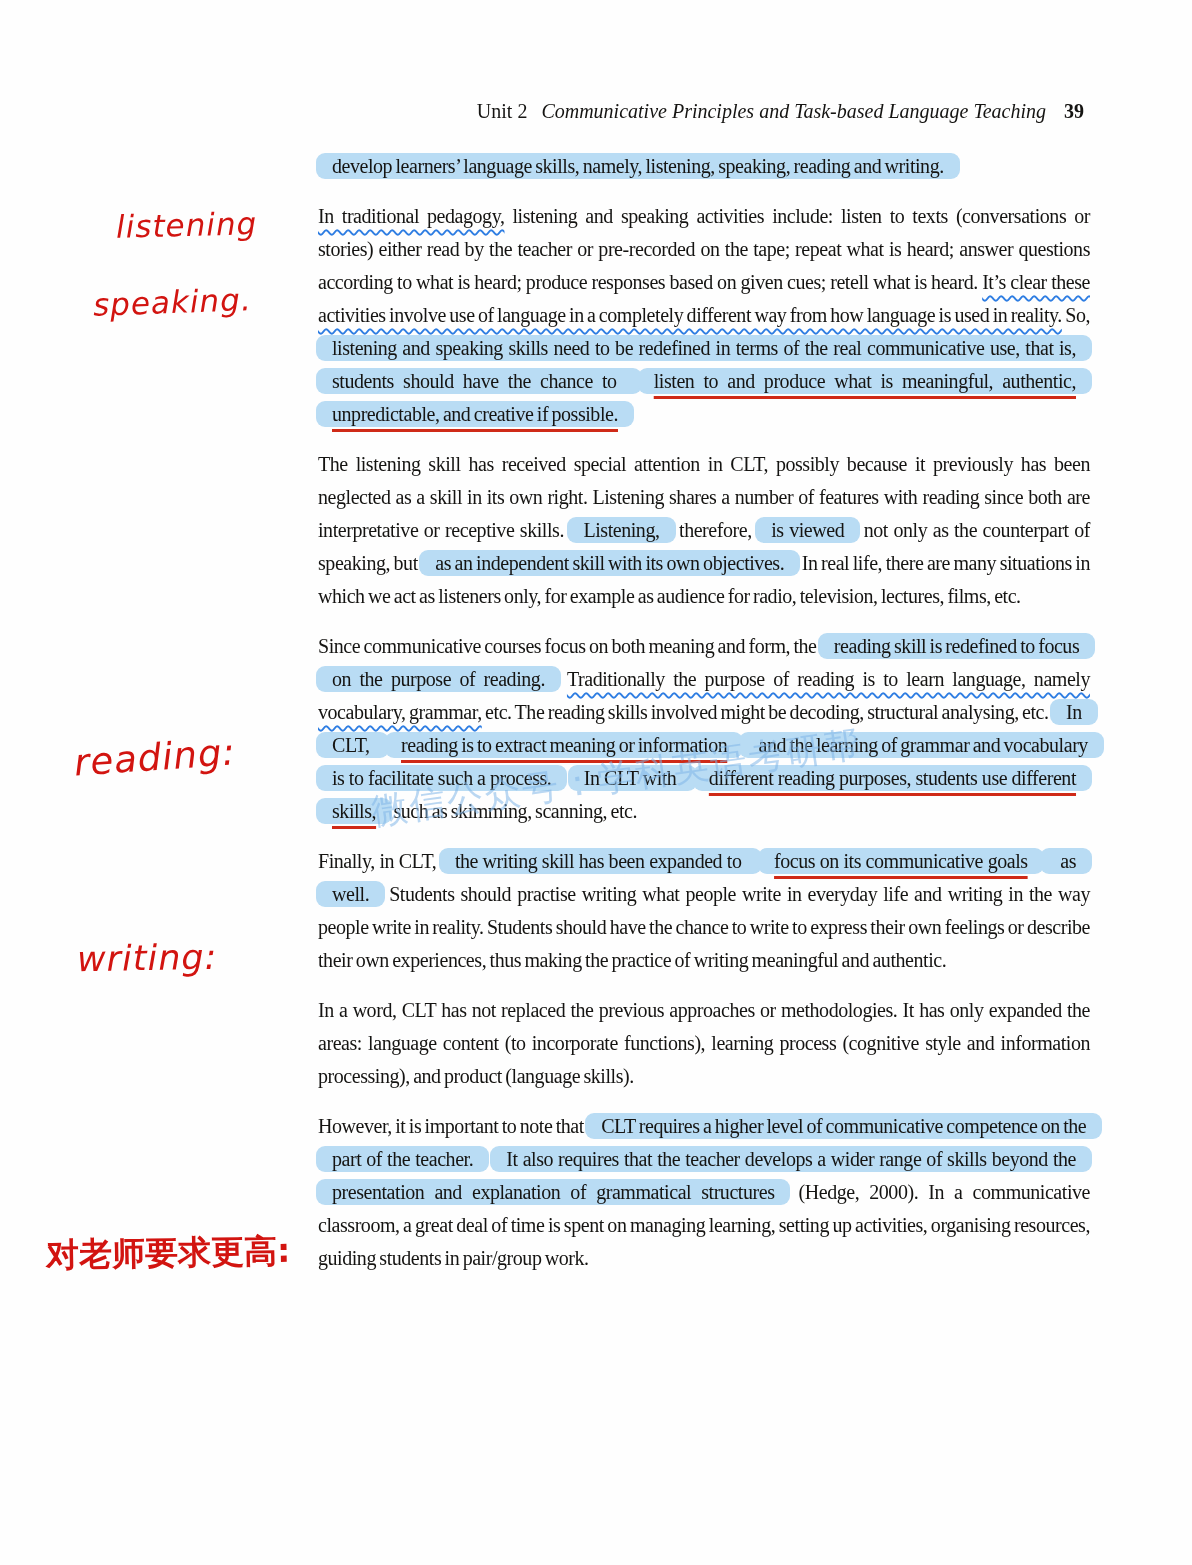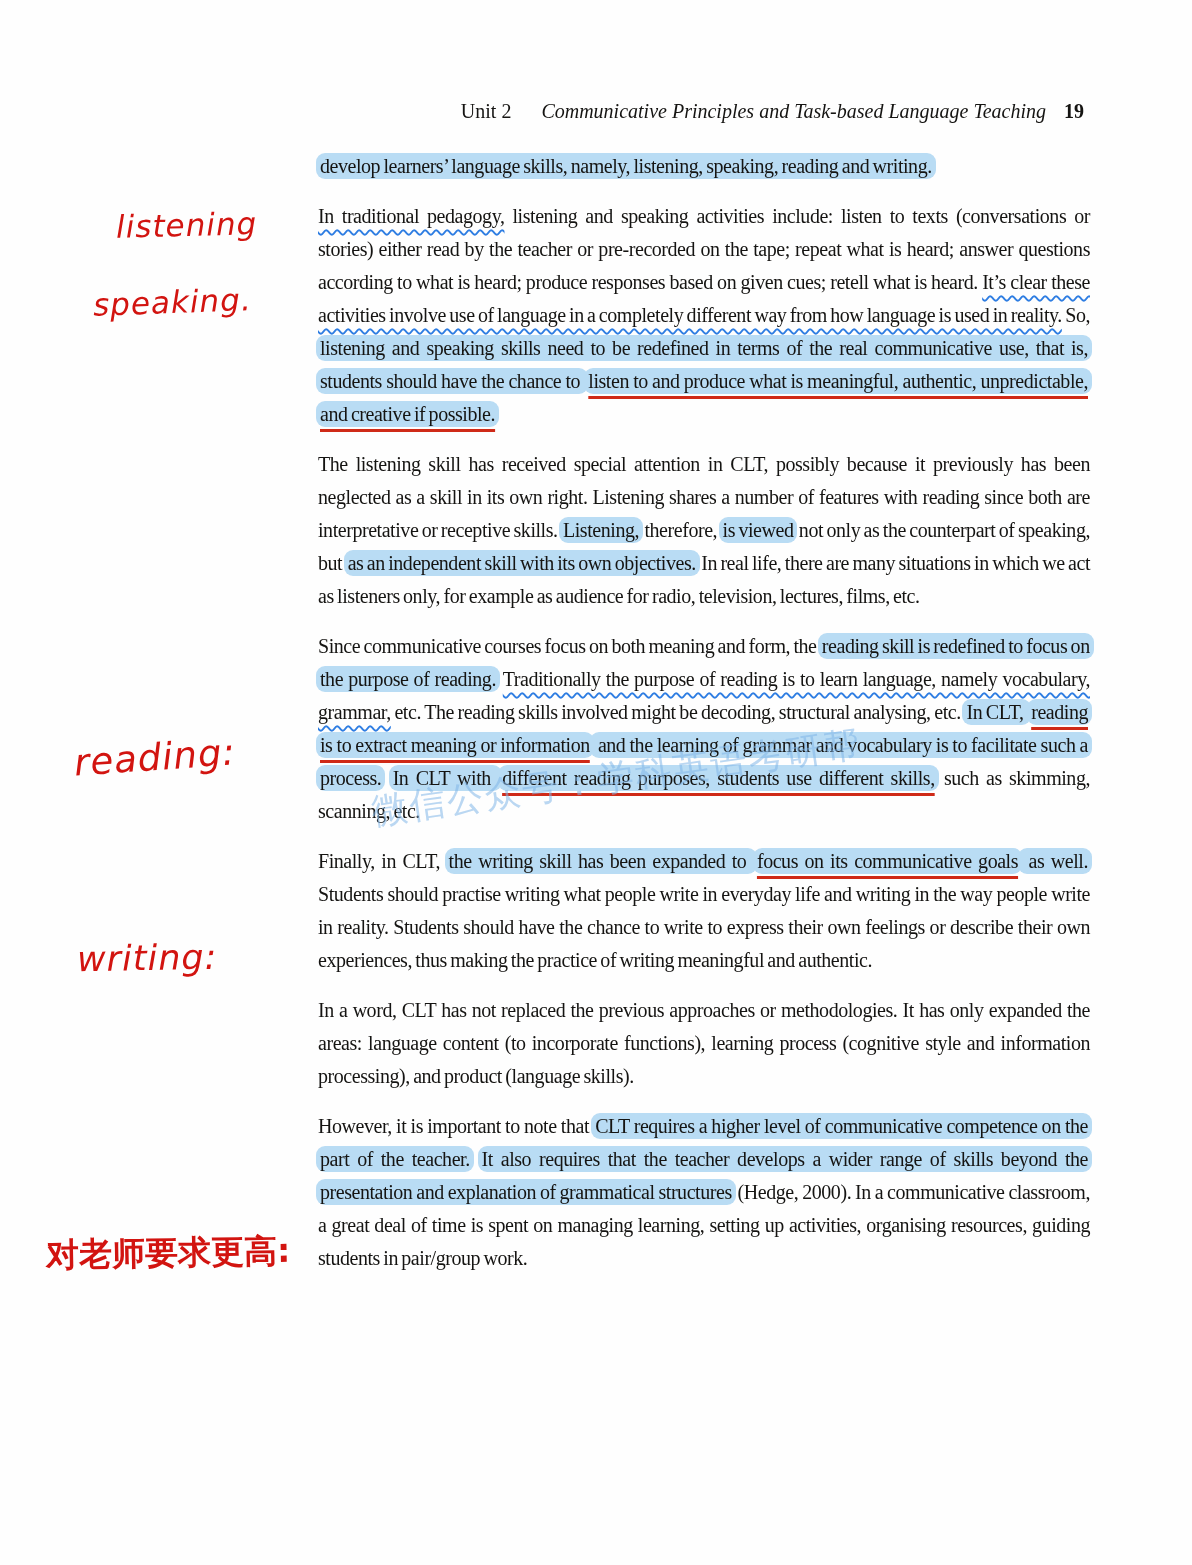--- a/index.html
+++ b/index.html
@@ -16,34 +16,34 @@
     width:1192px;height:1565px;
     background:#fefefe;
     overflow:hidden;
     font-family:"Liberation Serif",serif;
     color:var(--ink);
   }
   .header{
     position:absolute;left:318px;top:100px;width:766px;
     text-align:right;font-size:20px;white-space:nowrap;
   }
-  .header .unit{font-weight:400;margin-right:25px;}
+  .header .unit{font-weight:400;margin-right:9px;}
   .header .title{font-style:italic;margin-right:13px;}
   .header .pagenum{font-weight:bold;}
   .content{
     position:absolute;left:318px;top:150px;width:772px;
     font-size:20px;line-height:33px;
     text-align:justify;
     letter-spacing:-0.45px;word-spacing:-1.2px;
   }
   .content p{margin:0 0 17px 0;}
   .hl{
     background:var(--hl);
     border-radius:9px;
-    padding:2px 4px;
+    padding:2px 16px;
     margin:0 -2px;
     -webkit-box-decoration-break:clone;
     box-decoration-break:clone;
   }
   .ul-blue{
     text-decoration-line:underline;
     text-decoration-style:wavy;
     text-decoration-color:var(--ul-blue);
     text-decoration-thickness:2px;
     text-underline-offset:6px;
@@ -81,21 +81,21 @@
   }
 </style>
 </head>
 <body>
 
 <div class="page">
 
   <div class="header">
     <span class="unit">Unit 2</span>
     <span class="title">Communicative Principles and Task-based Language Teaching</span>
-    <span class="pagenum">19</span>
+    <span class="pagenum">39</span>
   </div>
 
   <div class="content" id="paragraphs">
       <p><span class="hl">develop learners’ language skills, namely, listening, speaking, reading and writing.</span></p>
       <p><span class="ul-blue">In traditional pedagogy,</span><span> listening and speaking activities include: listen to texts (conversations or stories) either read by the teacher or pre-recorded on the tape; repeat what is heard; answer questions according to what is heard; produce responses based on given cues; retell what is heard. </span><span class="ul-blue">It’s clear these activities involve use of language in a completely different way from how language is used in reality.</span><span> So, </span><span class="hl">listening and speaking skills need to be redefined in terms of the real communicative use, that is, students should have the chance to </span><span class="hl ul-red">listen to and produce what is meaningful, authentic, unpredictable, and creative if possible.</span></p>
       <p><span>The listening skill has received special attention in CLT, possibly because it previously has been neglected as a skill in its own right. Listening shares a number of features with reading since both are interpretative or receptive skills. </span><span class="hl">Listening,</span><span> therefore, </span><span class="hl">is viewed</span><span> not only as the counterpart of speaking, but </span><span class="hl">as an independent skill with its own objectives.</span><span> In real life, there are many situations in which we act as listeners only, for example as audience for radio, television, lectures, films, etc.</span></p>
       <p><span>Since communicative courses focus on both meaning and form, the </span><span class="hl">reading skill is redefined to focus on the purpose of reading.</span><span> </span><span class="ul-blue">Traditionally the purpose of reading is to learn language, namely vocabulary, grammar,</span><span> etc. The reading skills involved might be decoding, structural analysing, etc. </span><span class="hl">In CLT, </span><span class="hl ul-red">reading is to extract meaning or information</span><span class="hl"> and the learning of grammar and vocabulary is to facilitate such a process.</span><span> </span><span class="hl">In CLT with </span><span class="hl ul-red">different reading purposes, students use different skills,</span><span> such as skimming, scanning, etc.</span></p>
       <p><span>Finally, in CLT, </span><span class="hl">the writing skill has been expanded to </span><span class="hl ul-red">focus on its communicative goals</span><span class="hl"> as well.</span><span> Students should practise writing what people write in everyday life and writing in the way people write in reality. Students should have the chance to write to express their own feelings or describe their own experiences, thus making the practice of writing meaningful and authentic.</span></p>
       <p><span>In a word, CLT has not replaced the previous approaches or methodologies. It has only expanded the areas: language content (to incorporate functions), learning process (cognitive style and information processing), and product (language skills).</span></p>
       <p><span>However, it is important to note that </span><span class="hl">CLT requires a higher level of communicative competence on the part of the teacher.</span><span> </span><span class="hl">It also requires that the teacher develops a wider range of skills beyond the presentation and explanation of grammatical structures</span><span> (Hedge, 2000). In a communicative classroom, a great deal of time is spent on managing learning, setting up activities, organising resources, guiding students in pair/group work.</span></p>

